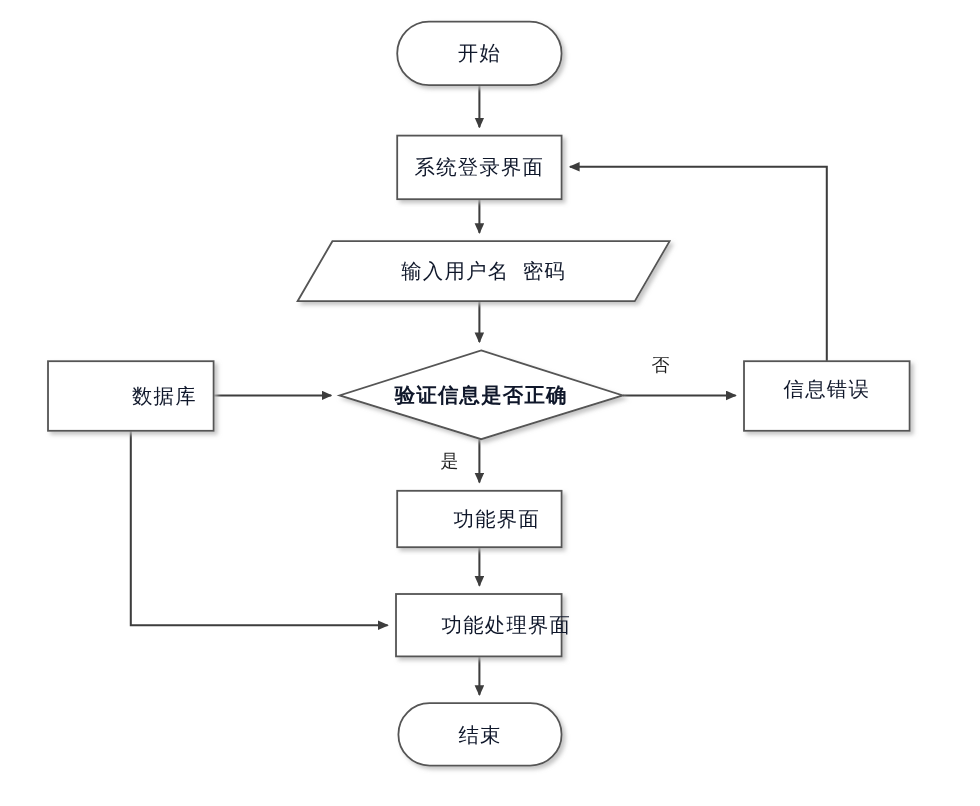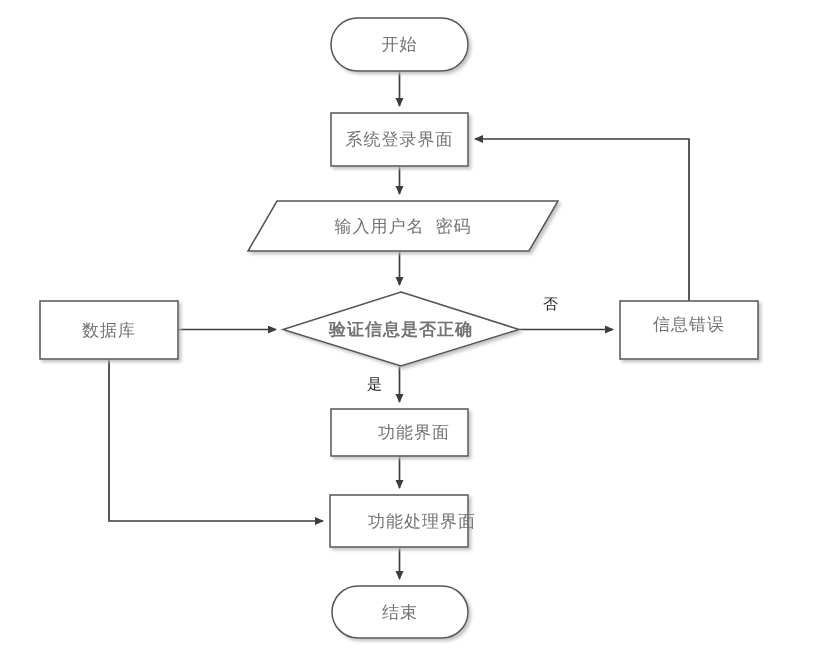--- a/index.html
+++ b/index.html
@@ -26,21 +26,21 @@
     width: 817px;
     height: 672px;
   }
   .node-label {
     position: absolute;
     display: flex;
     align-items: center;
     justify-content: center;
     font-family: "Liberation Serif", "DejaVu Serif", serif;
     font-size: 17px;
-    color: #737373;
+    color: #0f172a;
     letter-spacing: 1px;
     white-space: nowrap;
     pointer-events: none;
   }
   .edge-label {
     position: absolute;
     font-family: "Liberation Serif", "DejaVu Serif", serif;
     font-size: 15px;
     color: #1f1f1f;
     white-space: nowrap;
@@ -107,21 +107,21 @@
   </svg>
 
   <div class="node-label" style="left:331px; top:18px; width:137px; height:53px;">开始</div>
 
   <div class="node-label" style="left:331px; top:113px; width:137px; height:53px;">系统登录界面</div>
 
   <div class="node-label" style="left:248px; top:201px; width:310px; height:50px;font-family:Liberation Mono, monospace;">输入用户名 密码</div>
 
   <div class="node-label" style="left:283px; top:292px; width:236px; height:74px;font-weight:bold;">验证信息是否正确</div>
 
-  <div class="node-label" style="left:40px; top:301px; width:138px; height:58px;">数据库</div>
+  <div class="node-label" style="left:40px; top:301px; width:138px; height:58px;padding-left:28px;">数据库</div>
 
   <div class="node-label" style="left:620px; top:301px; width:138px; height:46px;">信息错误</div>
 
   <div class="node-label" style="left:335px; top:409px; width:158px; height:47px;">功能界面</div>
 
   <div class="node-label" style="left:330px; top:495px; width:138px; height:52px;margin-left:23px;">功能处理界面</div>
 
   <div class="node-label" style="left:332px; top:586px; width:136px; height:52px;">结束</div>
 
   <div class="edge-label" style="left:543px; top:295px;">否</div>

